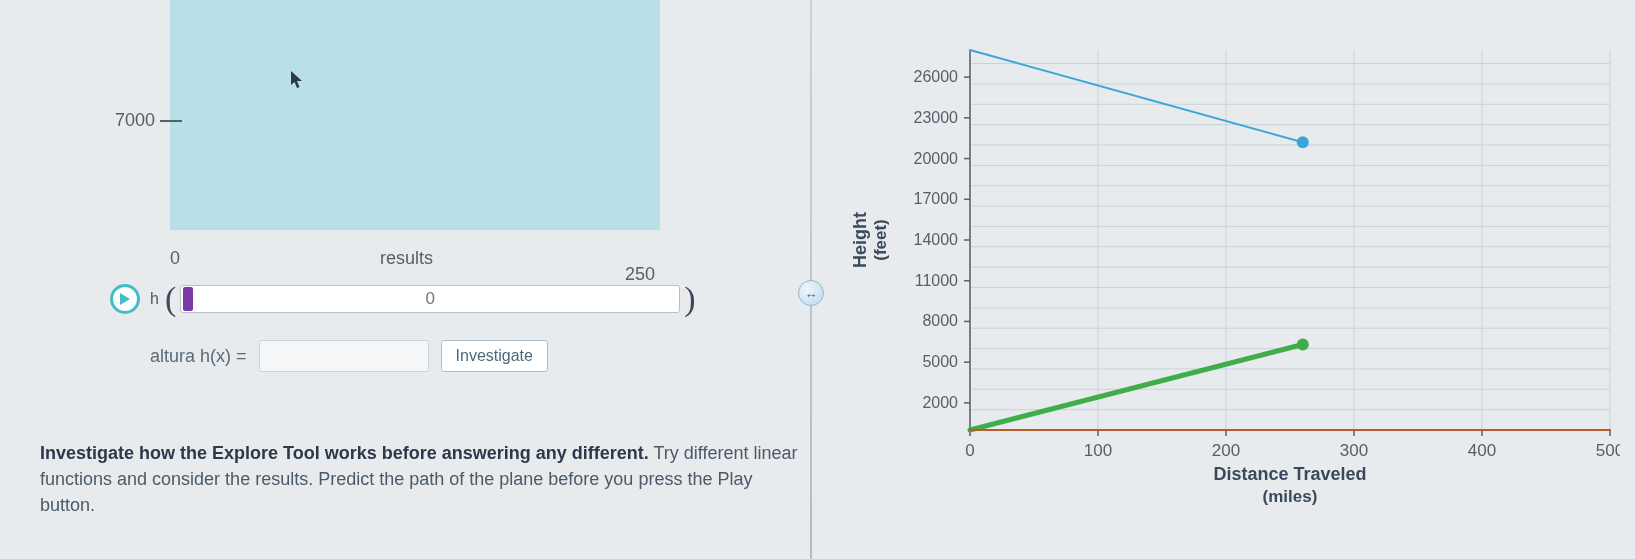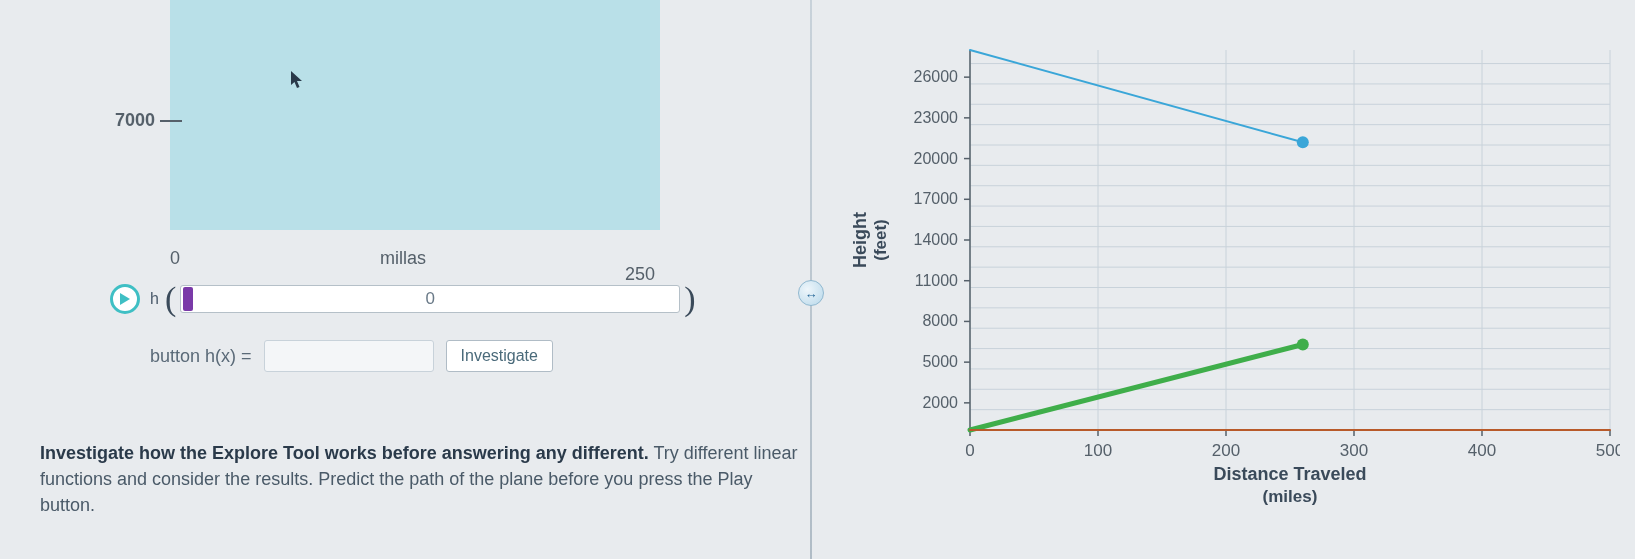--- a/index.html
+++ b/index.html
@@ -14,21 +14,20 @@
   }
   .left-panel {
     position: absolute;
     left: 40px;
     top: 0;
     width: 760px;
   }
   .sim-area {
     position: relative;
     height: 240px;
-    font-weight: bold;
   }
   .sky {
     position: absolute;
     left: 130px;
     top: -20px;
     width: 490px;
     height: 250px;
     background: #b9e0e8;
   }
   .cursor-arrow {
@@ -203,41 +202,41 @@
     <svg class="cursor-arrow" viewBox="0 0 14 20">
       <path d="M1 1 L1 15 L4.5 12 L7 18 L9.5 17 L7 11 L12 11 Z" fill="#2a3a4a"></path>
     </svg>
 
     <div class="y-tick" style="top:120px"></div>
     <div class="y-tick-label" style="top:120px">7000</div>
   </div>
 
   <div class="x-axis-row">
     <span class="x-zero">0</span>
-    <span class="x-label">millas</span>
+    <span class="x-label">results</span>
     <span class="x-max">250</span>
   </div>
 
   <div class="h-row">
     <div class="play-btn">
       <svg width="12" height="14" viewBox="0 0 12 14">
           <path d="M1 1 L11 7 L1 13 Z"></path>
         </svg>
     </div>
     <span class="h-label">h</span>
     <span class="paren">(</span>
     <div class="slider">
       <div class="slider-handle"></div>
       <div class="slider-val">0</div>
     </div>
     <span class="paren">)</span>
   </div>
 
   <div class="formula-row">
-    <span>button h(x) =</span>
+    <span>altura h(x) =</span>
     <input class="formula-input" type="text" value="" style="">
     <button class="reset-btn">Investigate</button>
   </div>
 
   <div class="instructions">
     <b>Investigate how the Explore Tool works before answering any different.</b><span> Try different linear functions and consider the results. Predict the path of the plane before you press the Play button.</span>
   </div>
 </div>
 
 <div class="divider">

